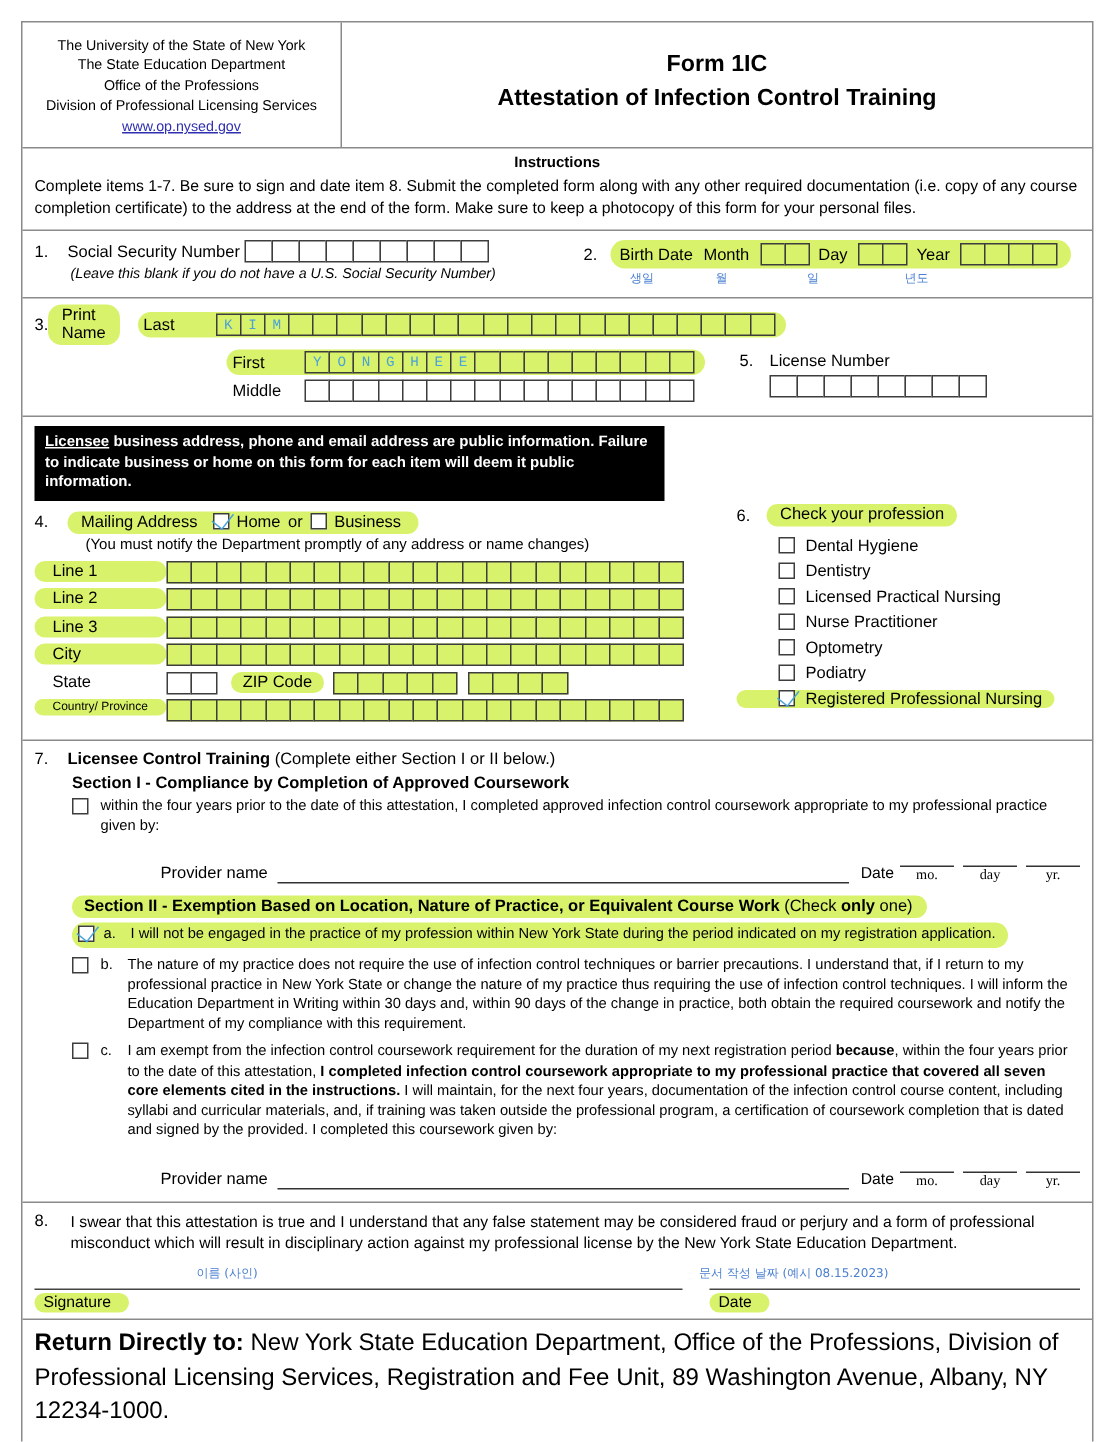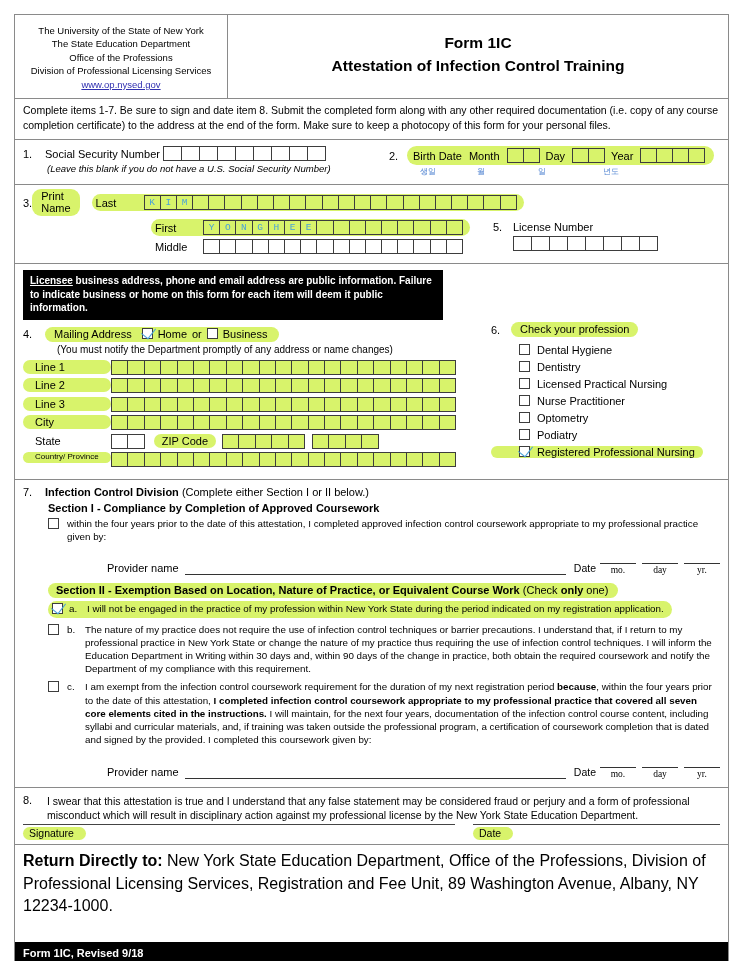--- a/index.html
+++ b/index.html
@@ -243,20 +243,21 @@
       <div>Division of Professional Licensing Services</div>
       <div><a href="#">www.op.nysed.gov</a></div>
     </div>
     <div class="hdr-right">
       <div>Form 1IC</div>
       <div>Attestation of Infection Control Training</div>
     </div>
   </div>
 
   <div class="instr">
+    <div class="instr-title">Instructions</div>
     <div class="instr-body">Complete items 1-7. Be sure to sign and date item 8. Submit the completed form along with any other required documentation (i.e. copy of any course completion certificate) to the address at the end of the form. Make sure to keep a photocopy of this form for your personal files.</div>
   </div>
 
   <div class="sec">
     <div class="s12">
       <div class="s12-left">
         <div class="ssn-row">
           <span class="num" style="width:22px">1.</span>
           <span class="ssn-lbl">Social Security Number</span>
           <span class="cells" id="ssn-cells">
@@ -629,21 +630,21 @@
               </div>
             </div>
       </div>
     </div>
   </div>
 
   <div class="sec">
     <div class="s7">
       <div class="s7-title" style="display:flex">
         <span class="num" style="width:22px">7.</span>
-        <span><b>Infection Control Division</b><span> (Complete either Section I or II below.)</span></span>
+        <span><b>Licensee Control Training</b><span> (Complete either Section I or II below.)</span></span>
       </div>
 
       <div class="s1-title">Section I - Compliance by Completion of Approved Coursework</div>
       <div class="chk-item">
         <span class="cb"></span>
         <span class="chk-txt">within the four years prior to the date of this attestation, I completed approved infection control coursework appropriate to my professional practice given by:</span>
       </div>
       <div class="prov-row">
         <span class="prov-lbl">Provider name</span>
         <span class="prov-line"></span>
@@ -707,20 +708,24 @@
       </div>
     </div>
   </div>
 
   <div>
     <div class="s8">
       <div class="s8-row">
         <span class="s8-num">8.</span>
         <span class="s8-txt">I swear that this attestation is true and I understand that any false statement may be considered fraud or perjury and a form of professional misconduct which will result in disciplinary action against my professional license by the New York State Education Department.</span>
       </div>
+      <div class="sig-kr">
+        <span class="kr k1">이름 (사인)</span>
+        <span class="kr k2">문서 작성 날짜 (예시 08.15.2023)</span>
+      </div>
       <div class="sig-lines">
         <span class="sig-a"></span>
         <span class="sig-b"></span>
       </div>
       <div class="sig-caps">
         <span class="c1"><span class="cap-pill">Signature</span></span>
         <span class="c2"><span class="cap-pill">Date</span></span>
       </div>
     </div>
   </div>

